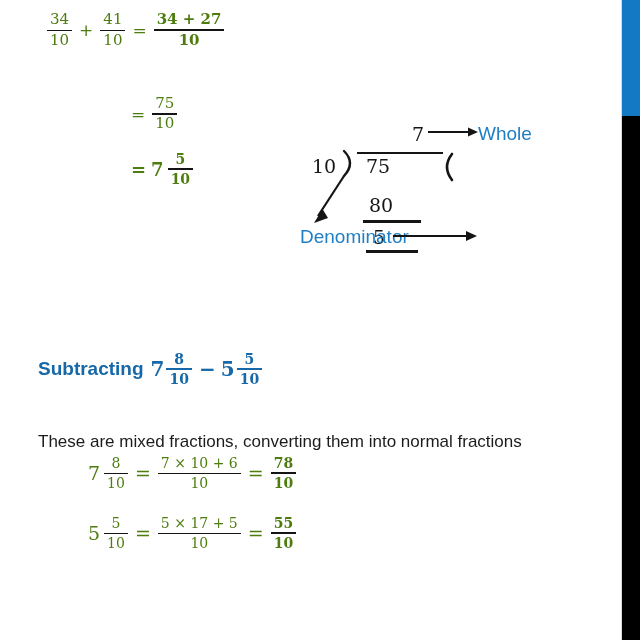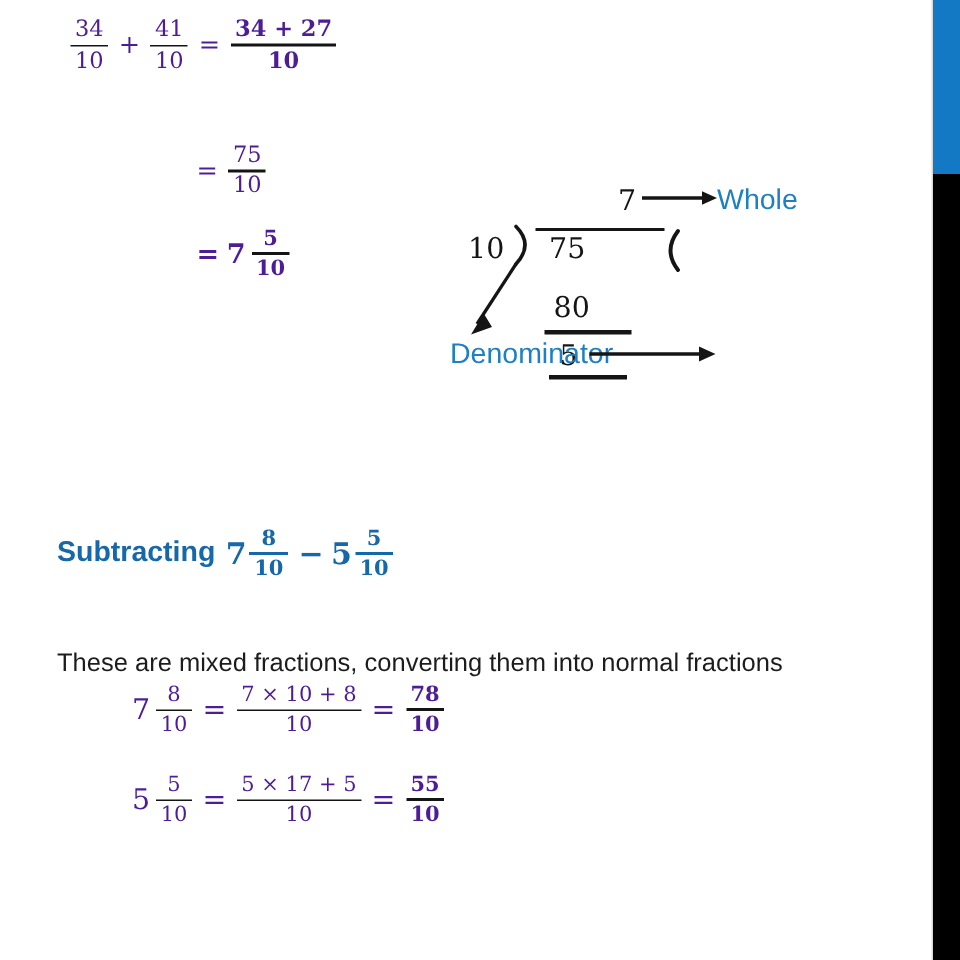--- a/index.html
+++ b/index.html
@@ -44,21 +44,21 @@
     font-weight: bold;
     font-size: 28px;
     letter-spacing: -0.5px;
     color: #111111;
     white-space: nowrap;
   }
 
   
   .math {
     font-family: "DejaVu Serif", serif;
-    color: #4c1d95;
+    color: #4d7c0f;
     white-space: nowrap;
     display: flex;
     align-items: center;
   }
 
   .frac {
     display: inline-flex;
     flex-direction: column;
     align-items: center;
     justify-content: center;
@@ -286,21 +286,21 @@
 
   <div id="eq4" class="math">
     <span class="whole">7</span>
     <span class="frac">
       <span class="num">8</span>
       <span class="bar"></span>
       <span class="den">10</span>
     </span>
     <span class="op">=</span>
     <span class="frac bigfrac">
-      <span class="num">7 × 10 + 8</span>
+      <span class="num">7 × 10 + 6</span>
       <span class="bar"></span>
       <span class="den">10</span>
     </span>
     <span class="op">=</span>
     <span class="frac b bold">
       <span class="num">78</span>
       <span class="bar"></span>
       <span class="den">10</span>
     </span>
   </div>

